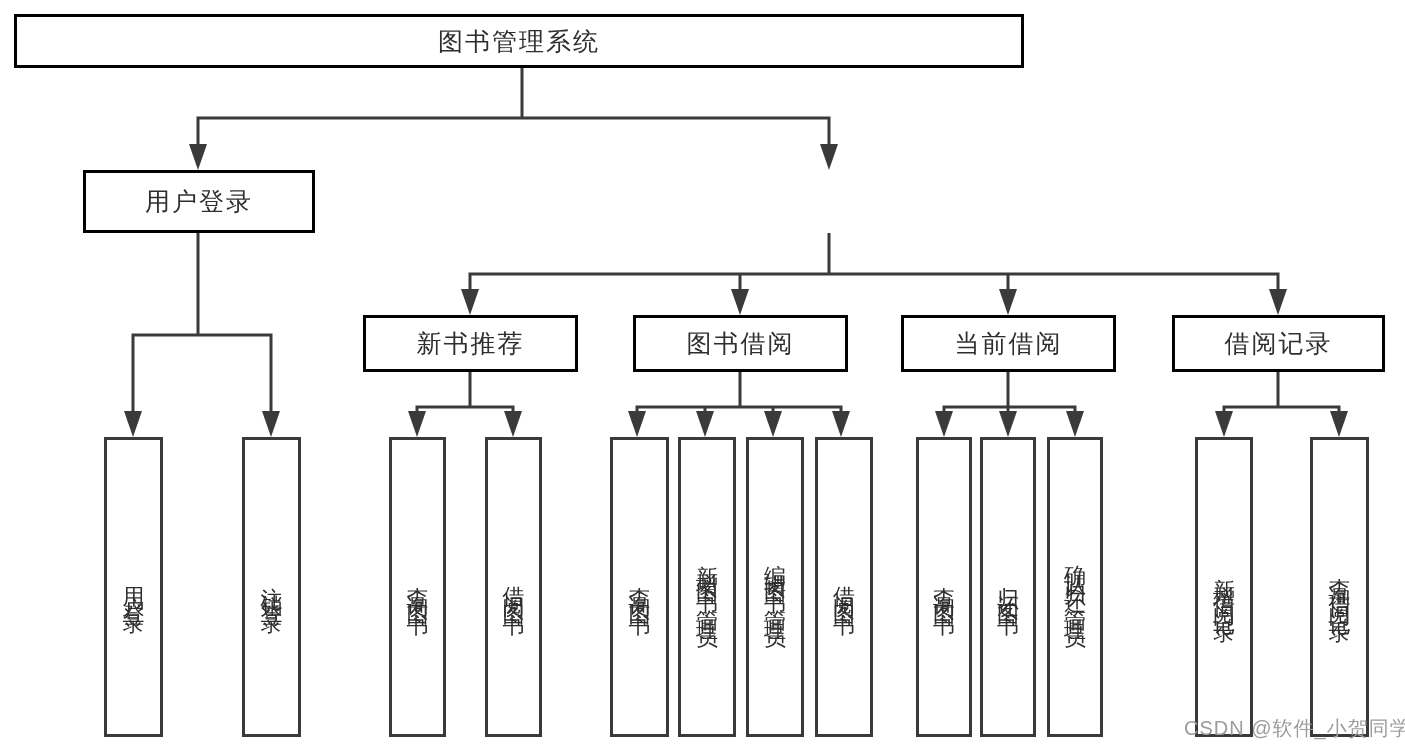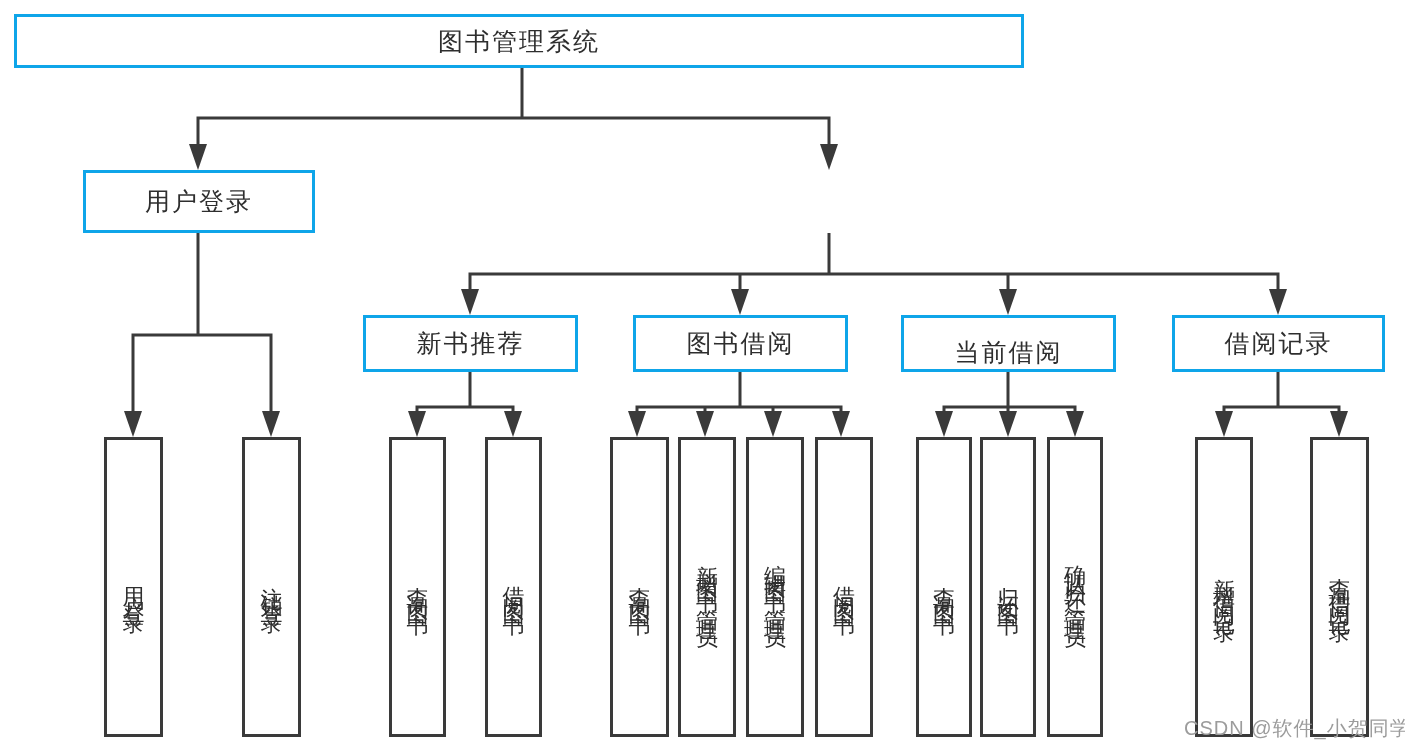--- a/index.html
+++ b/index.html
@@ -27,21 +27,21 @@
     stroke: #3a3a3a;
     stroke-width: 3;
   }
   .connectors polygon {
     fill: #3a3a3a;
     stroke: none;
   }
   .node {
     position: absolute;
     box-sizing: border-box;
-    border: 3px solid #0ea5e9;
+    border: 3px solid #000000;
     background: #ffffff;
     display: flex;
     align-items: center;
     justify-content: center;
     color: #2e2e2e;
     font-size: 25px;
     letter-spacing: 2px;
     white-space: nowrap;
   }
   .leaf {
@@ -122,21 +122,21 @@
   <div class="node" style="left:83px; top:170px; width:232px; height:63px;">
     <span>用户登录</span>
   </div>
 
   <div class="node" style="left:633px; top:315px; width:215px; height:57px;">
     <span>图书借阅</span>
   </div>
   <div class="node" style="left:363px; top:315px; width:215px; height:57px;">
     <span>新书推荐</span>
   </div>
-  <div class="node" style="left:901px; top:315px; width:215px; height:57px;align-items:flex-end;">
+  <div class="node" style="left:901px; top:315px; width:215px; height:57px;">
     <span>当前借阅</span>
   </div>
   <div class="node" style="left:1172px; top:315px; width:213px; height:57px;">
     <span>借阅记录</span>
   </div>
 
   <div class="leaf" style="left:104px; width:59px;">
     <span class="vtext">用户登录</span>
   </div>
   <div class="leaf" style="left:242px; width:59px;">

